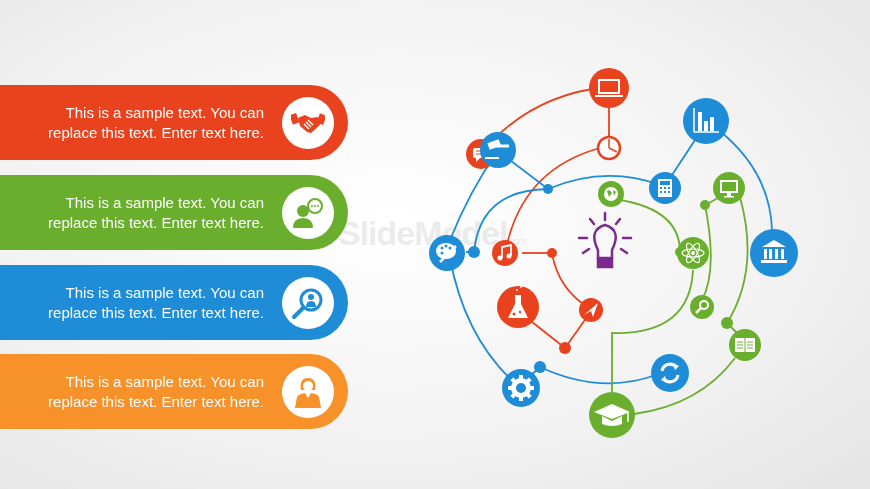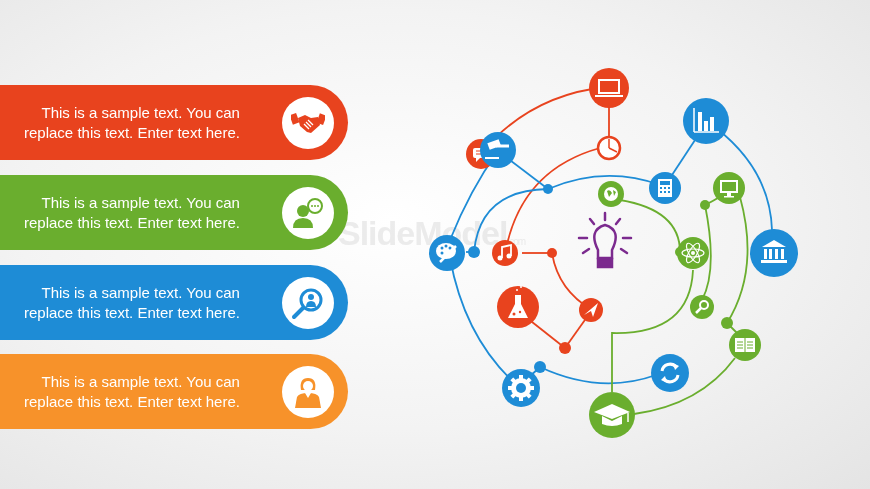--- a/index.html
+++ b/index.html
@@ -9,21 +9,21 @@
     font-family: "Liberation Sans", sans-serif;
   }
   .watermark {
     position:absolute; left:338px; top:214px; font-size:34px; font-weight:bold;
     color:rgba(200,200,200,0.35); letter-spacing:-1px;
   }
   .watermark .com { font-size:10px; font-weight:normal; }
   .band {
     position:absolute; left:0; width:348px; height:75px;
     border-radius:0 38px 38px 0;
-    display:flex; align-items:center; justify-content:center;
+    display:flex; align-items:center; justify-content:flex-end;
   }
   .band .txt {
     color:#fff; font-size:15px; line-height:20px; text-align:right;
     margin-right:84px;
   }
   .band .icoc {
     position:absolute; right:14px; top:50%; transform:translateY(-50%);
     width:52px; height:52px; border-radius:50%; background:#fff;
     display:flex; align-items:center; justify-content:center;
   }

